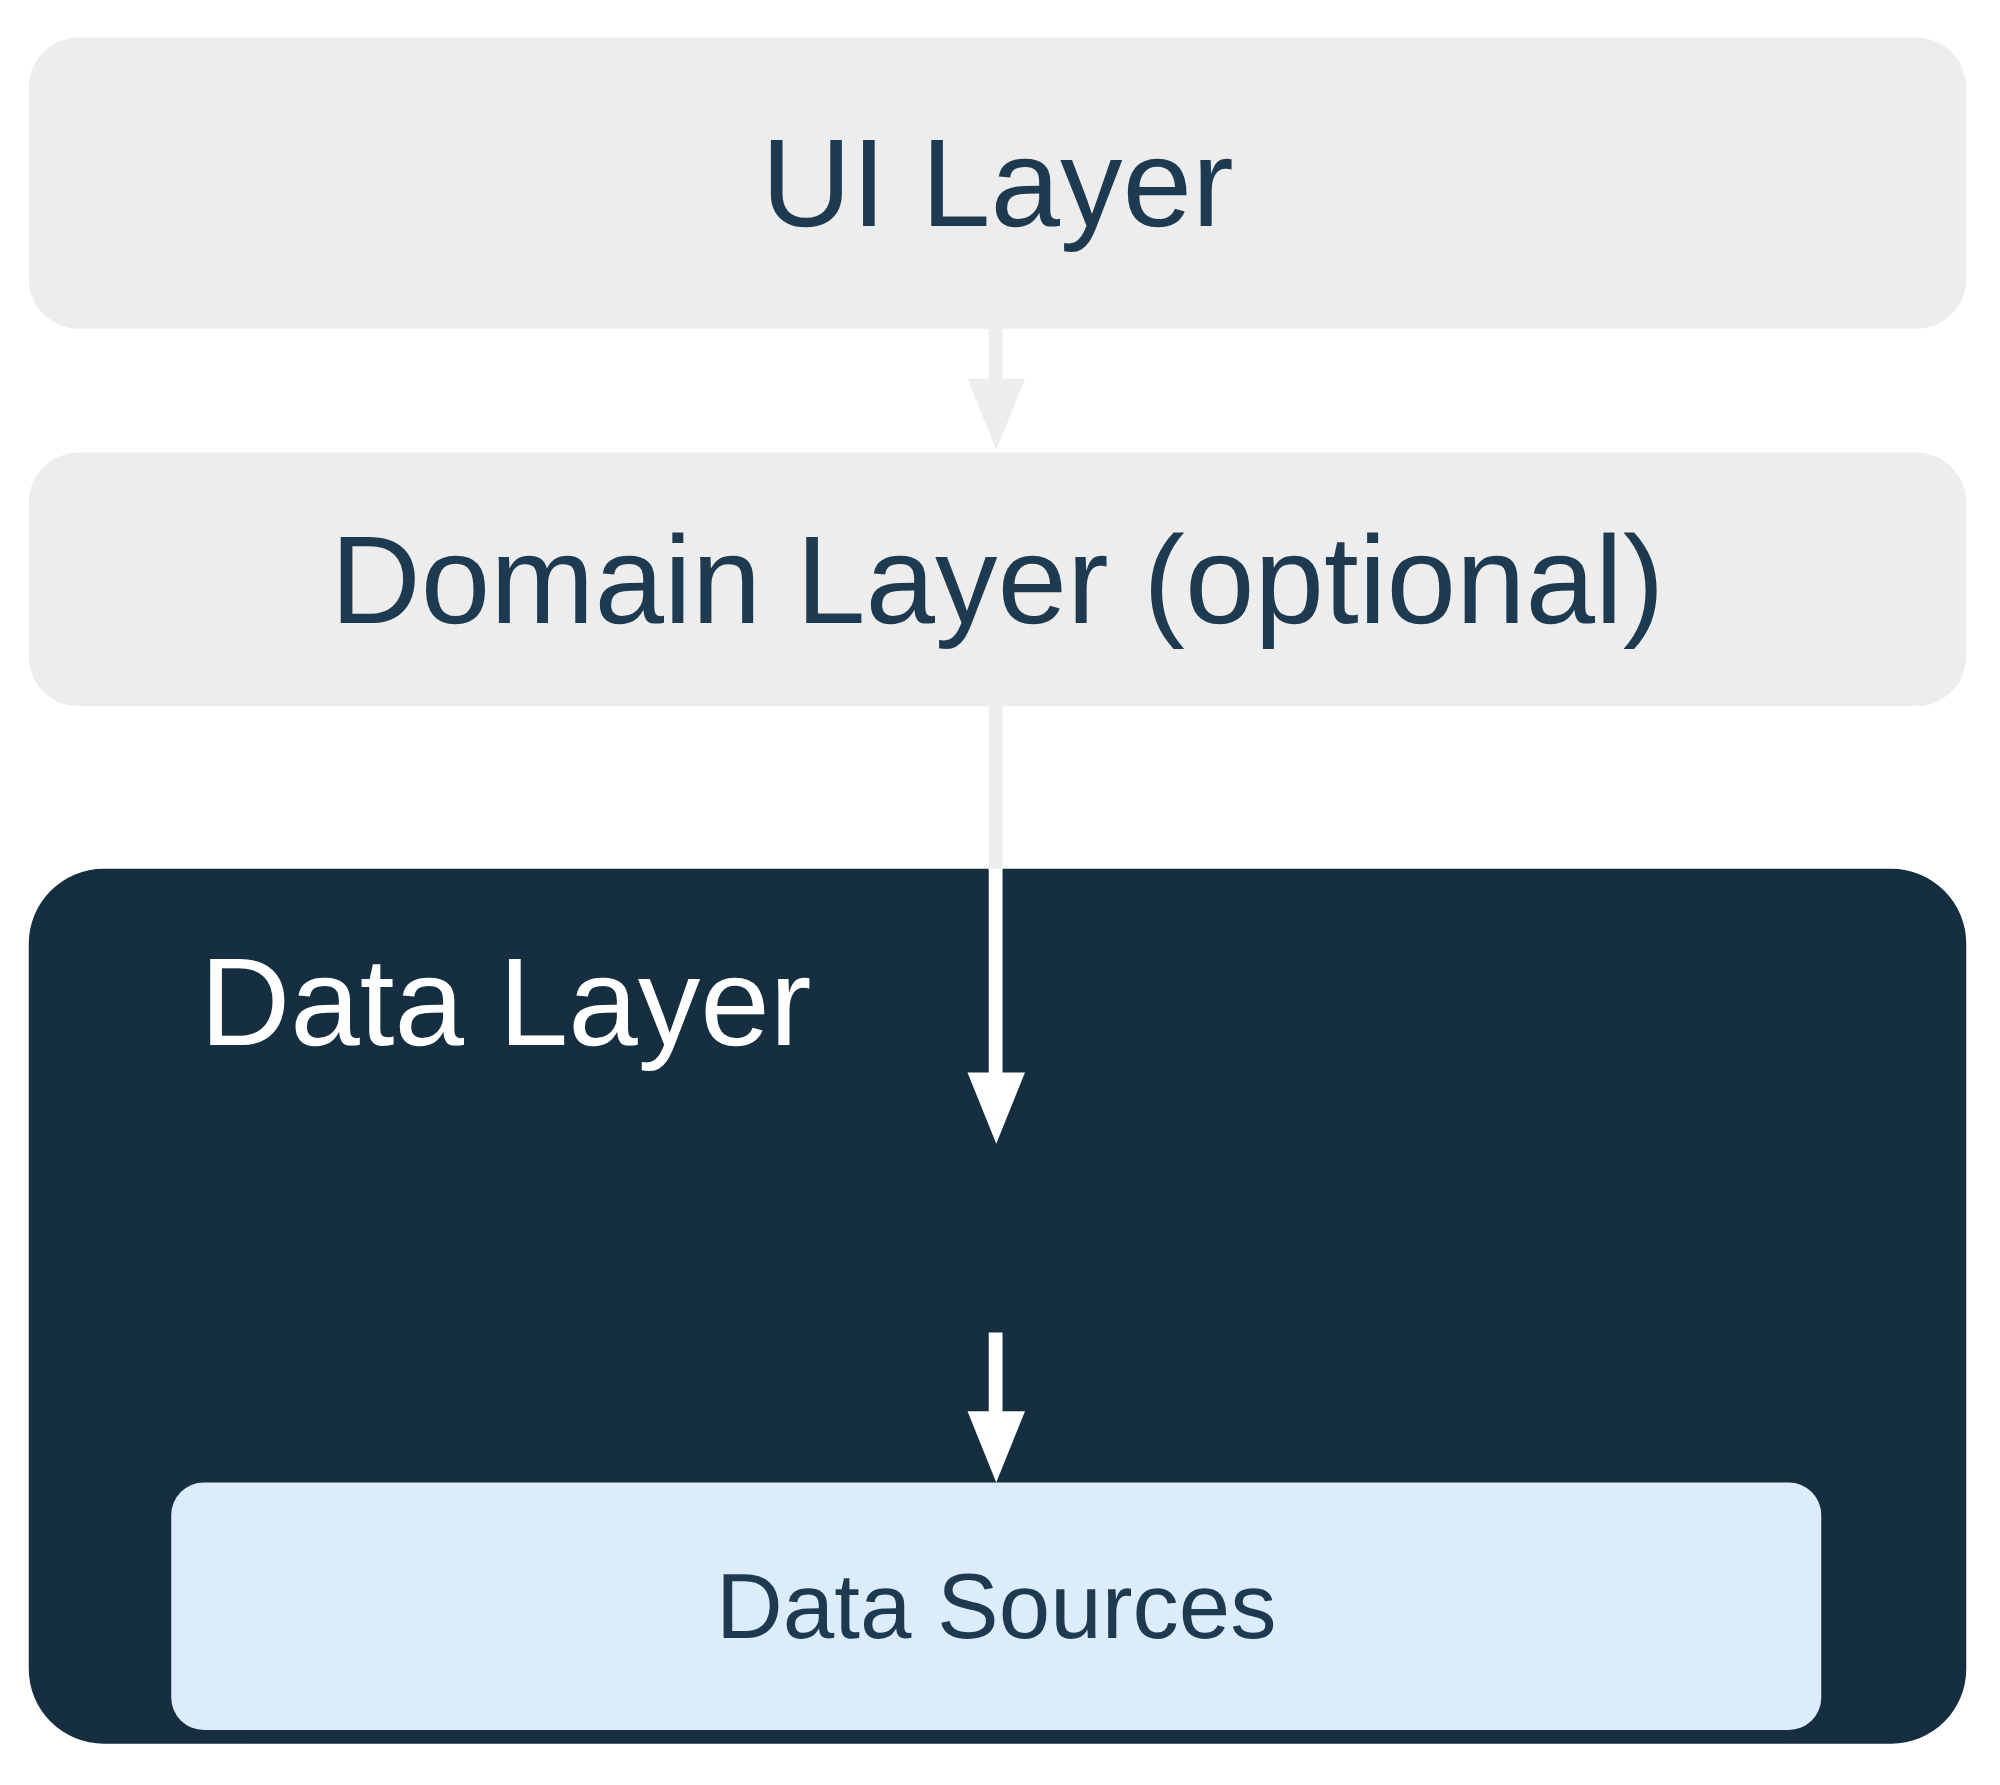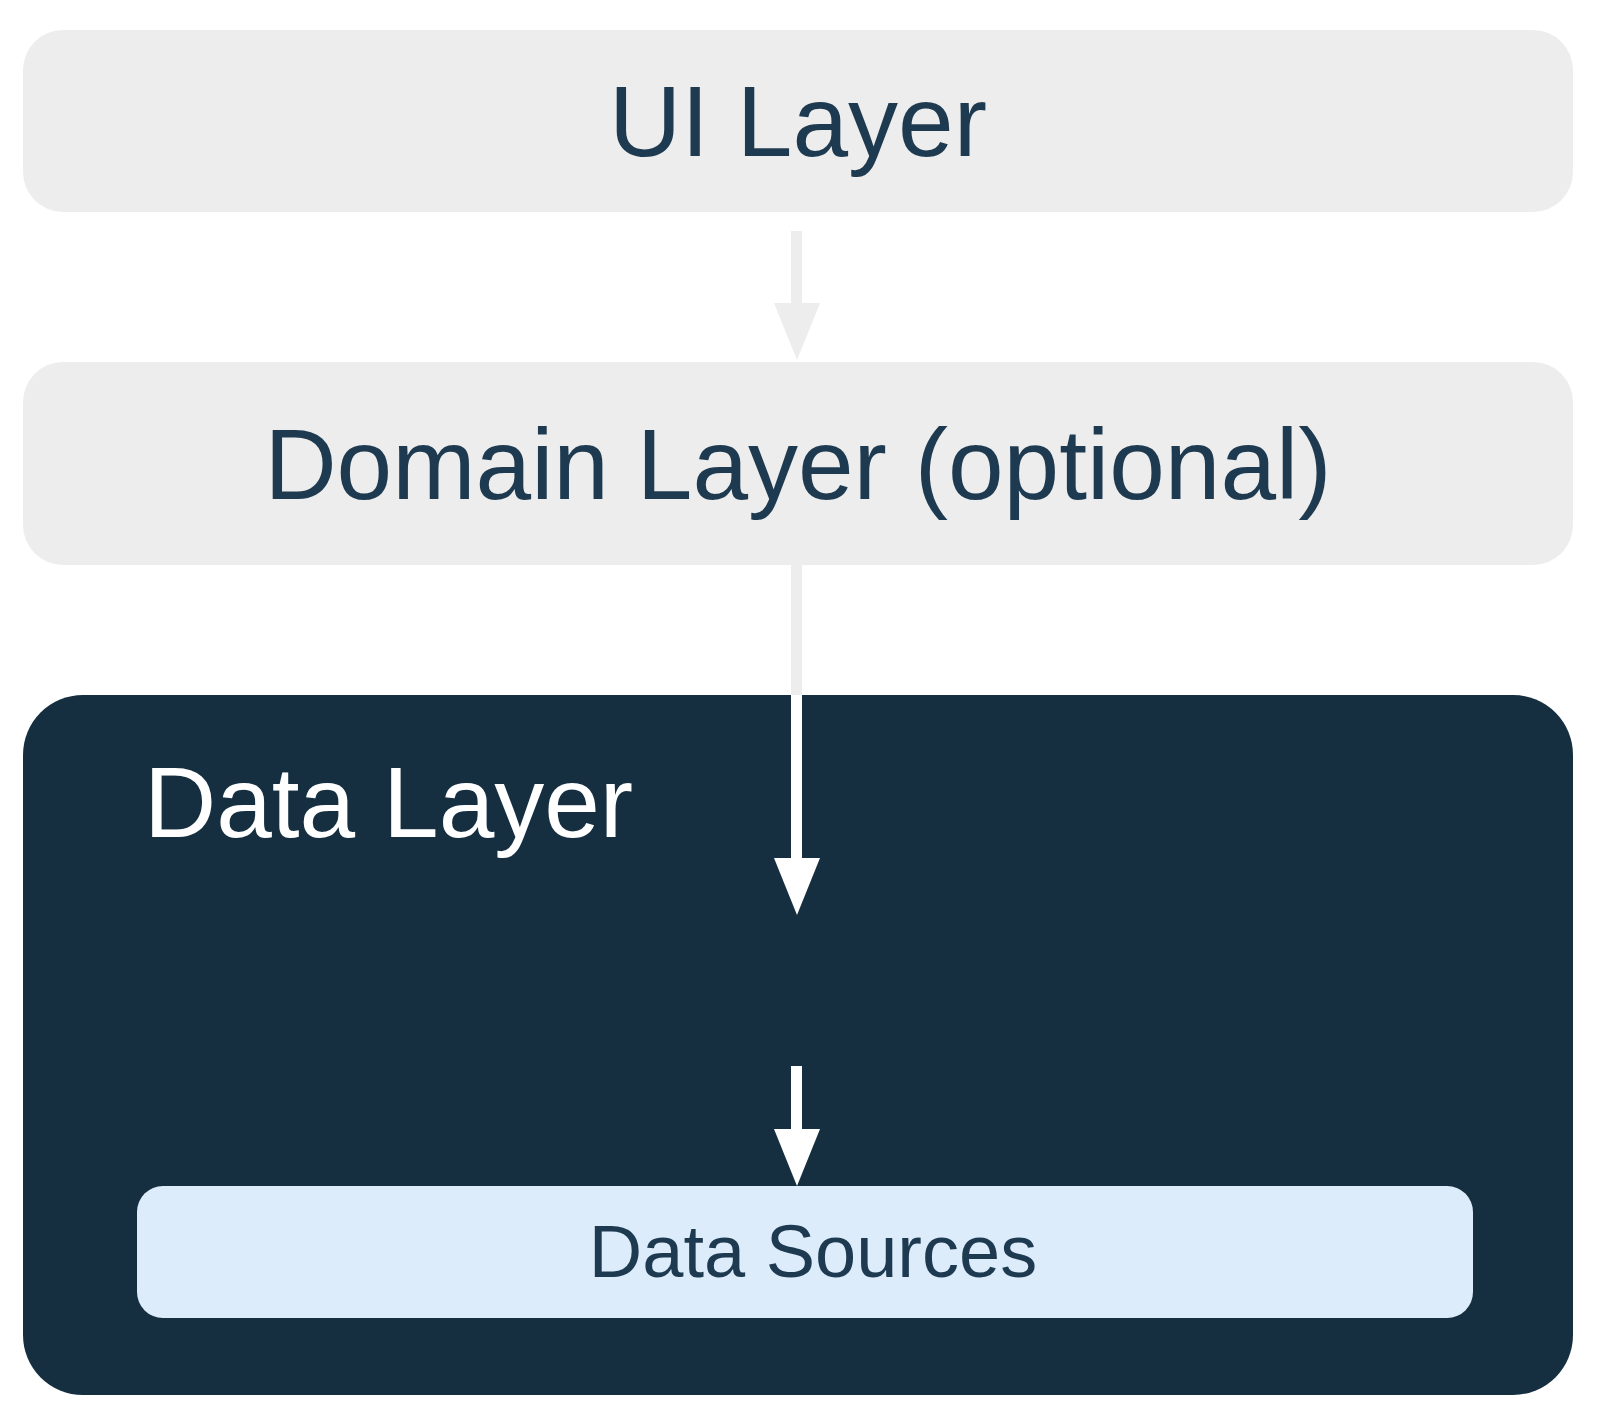--- a/index.html
+++ b/index.html
@@ -25,35 +25,35 @@
     align-items: center;
     justify-content: center;
   }
   .layer-box .layer-label {
     color: var(--text-navy, #1E3A50);
     font-size: 100px;
     line-height: 1;
     letter-spacing: 0;
     white-space: nowrap;
   }
-  #ui-layer-box    { top: 30px;  height: 182px; }
+  #ui-layer-box    { top: 30px;  height: 233px; }
   #domain-layer-box{ top: 362px; height: 203px; }
 
   .data-layer-box {
     position: absolute;
     left: 23px;
     top: 695px;
     width: 1550px;
     height: 700px;
     border-radius: 60px;
     background: var(--data-layer-navy, #152F40);
   }
   .data-layer-title {
     position: absolute;
-    left: 144px;
+    left: 160px;
     top: 752px;
     color: var(--text-on-dark, #FFFFFF);
     font-size: 100px;
     line-height: 1;
     white-space: nowrap;
   }
   .inner-box {
     position: absolute;
     left: 137px;
     width: 1320px;
@@ -62,23 +62,22 @@
     align-items: center;
     justify-content: center;
   }
   #repositories-box {
     top: 915px;
     height: 152px;
     background: var(--repositories-fill, #EEF4D2);
   }
   #data-sources-box {
     top: 1186px;
-    height: 132px;
+    height: 198px;
     background: var(--data-sources-fill, #DCECFB);
-    padding-left: 16px;
   }
   .inner-box .inner-label {
     color: var(--text-navy, #1E3A50);
     font-size: 74px;
     line-height: 1;
     white-space: nowrap;
   }
 
   
   .stem {

